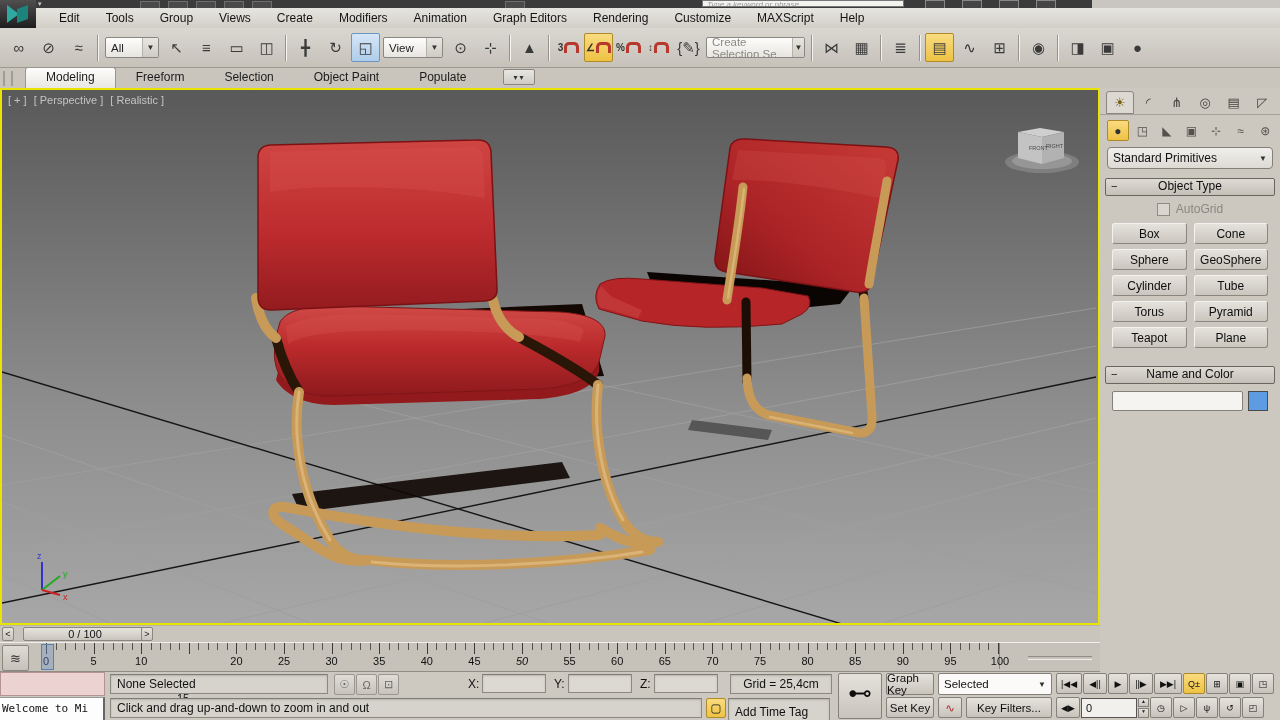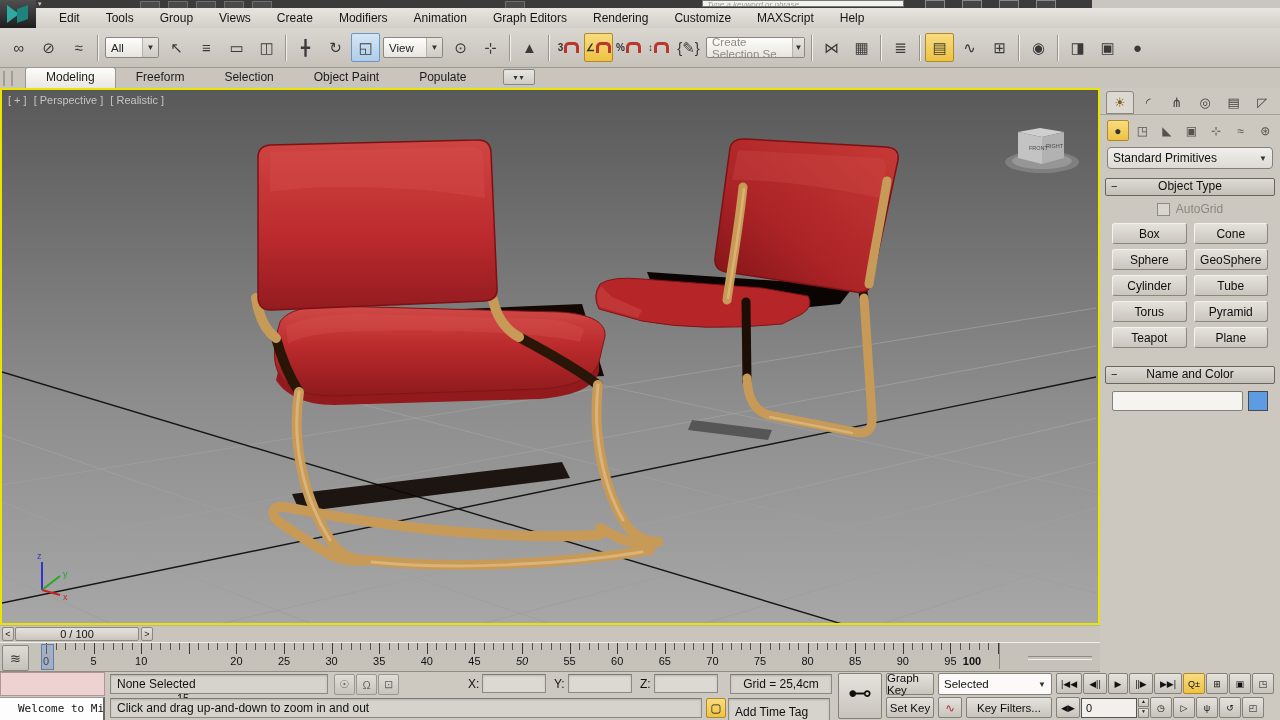--- a/index.html
+++ b/index.html
@@ -54,34 +54,34 @@
   .autogrid{display:flex;align-items:center;gap:6px;justify-content:center;margin:6px 0 4px 0;font-size:12px;color:#8b877f;}
   .cb{width:11px;height:11px;border:1px solid #908c84;background:#d9d6cf;}
   .obj-grid{display:grid;grid-template-columns:1fr 1fr;gap:5px 7px;padding:3px 7px 9px 7px;}
   .obtn{height:19px;background:linear-gradient(#e5e2dc,#cac6be);border:1px solid #8a8680;border-top-color:#f3f2ee;border-left-color:#f3f2ee;border-radius:3px;font-size:12px;color:#0e0e0e;display:flex;align-items:center;justify-content:center;}
   .name-row{display:flex;gap:5px;padding:7px 7px;}
   .name-input{flex:1;height:18px;background:#f5f4f1;border:1px solid #84807a;border-radius:2px;}
   .swatch{width:20px;height:20px;background:#5d9be2;border:1px solid #4a4a4a;box-sizing:border-box;}
   
   #slider-row{position:absolute;left:0;top:625px;width:1100px;height:17px;background:#c9c5bd;border-top:1px solid #b7b3ab;box-sizing:border-box;}
   .sbtn{position:absolute;top:1px;width:12px;height:14px;background:linear-gradient(#e5e2dc,#c9c5bd);border:1px solid #8a8680;border-radius:2px;font-size:9px;text-align:center;line-height:13px;color:#222;box-sizing:border-box;}
-  #slider-handle{position:absolute;left:15px;top:1px;width:124px;height:14px;background:linear-gradient(#e7e4de,#c9c5bd);border:1px solid #8a8680;border-radius:2px;font-size:11px;text-align:center;line-height:13px;color:#111;box-sizing:border-box;}
+  #slider-handle{position:absolute;left:23px;top:1px;width:124px;height:14px;background:linear-gradient(#e7e4de,#c9c5bd);border:1px solid #8a8680;border-radius:2px;font-size:11px;text-align:center;line-height:13px;color:#111;box-sizing:border-box;}
   
   #trackbar{position:absolute;left:0;top:642px;width:1100px;height:30px;background:#c6c2ba;border-top:1px solid #f0efec;border-bottom:1px solid #918d85;box-sizing:border-box;}
   .mini-curve{position:absolute;left:2px;top:2px;width:25px;height:24px;border:1px solid #8a8680;border-radius:2px;background:linear-gradient(#dedbd5,#c6c2ba);font-size:13px;color:#333;display:flex;align-items:center;justify-content:center;}
   #ruler{position:absolute;left:30px;top:0;width:990px;height:28px;}
   #minor-ticks{position:absolute;left:16px;top:0;width:953px;height:7px;background:repeating-linear-gradient(90deg,#55524c 0 1px,transparent 1px 9.52px);}
   .mt{position:absolute;top:0;width:1px;height:11px;background:#3c3a36;}
   .tl{position:absolute;top:12px;width:30px;margin-left:-15px;text-align:center;font-size:11px;color:#111;}
   .ruler-end{position:absolute;left:969px;top:0;width:1px;height:26px;background:#8a8680;}
   #fmark{position:absolute;left:41px;top:1px;width:13px;height:26px;background:rgba(110,145,200,.38);border:1px solid #5b7fae;box-sizing:border-box;}
   .tb-groove{position:absolute;left:1028px;top:13px;width:64px;height:2px;border-top:1px solid #918d85;border-bottom:1px solid #f0efec;}
   
   .pinkwin{position:absolute;left:0;top:672px;width:105px;height:24px;background:#ecd2d1;border:1px solid #b49390;box-sizing:border-box;}
-  .welcome{position:absolute;left:0;top:697px;width:105px;height:23px;background:#fdfdfd;border-top:1px solid #999;border-right:2px solid #666;font-family:"DejaVu Sans Mono",monospace;font-size:11px;line-height:22px;padding-left:18px;color:#111;overflow:hidden;white-space:nowrap;box-sizing:border-box;}
+  .welcome{position:absolute;left:0;top:697px;width:105px;height:23px;background:#fdfdfd;border-top:1px solid #999;border-right:2px solid #666;font-family:"DejaVu Sans Mono",monospace;font-size:11px;line-height:22px;padding-left:2px;color:#111;overflow:hidden;white-space:nowrap;box-sizing:border-box;}
   .fld{position:absolute;background:#d6d3cc;border:1px solid #8d8983;border-top-color:#7e7a74;box-shadow:inset 0 1px 2px rgba(0,0,0,.16);font-size:12px;color:#111;display:flex;align-items:center;padding:0 6px;box-sizing:border-box;}
   .sico{position:absolute;width:19px;height:19px;top:674px;border:1px solid #9b978f;border-radius:2px;background:linear-gradient(#e0ddd7,#c8c4bc);font-size:11px;color:#666;display:flex;align-items:center;justify-content:center;}
   .clab{position:absolute;top:677px;font-size:12px;color:#111;}
   .btn{position:absolute;background:linear-gradient(#e5e2dc,#c8c4bc);border:1px solid #84807a;border-radius:2px;font-size:11.5px;color:#0e0e0e;display:flex;align-items:center;justify-content:center;box-sizing:border-box;}
   .combo-white{position:absolute;background:#fbfaf8;border:1px solid #84807a;border-radius:2px;display:flex;align-items:center;justify-content:space-between;font-size:11.5px;color:#111;padding-left:5px;box-sizing:border-box;}
   .combo-white .car{font-size:8px;color:#333;padding:0 5px;}
   #playback{position:absolute;left:1056px;top:672px;width:224px;height:48px;}
   .prow{position:absolute;left:0;display:flex;gap:1px;align-items:center;}
   .pbtn{height:21px;background:linear-gradient(#e5e2dc,#c8c4bc);border:1px solid #84807a;border-radius:2px;font-size:9px;color:#111;display:flex;align-items:center;justify-content:center;box-sizing:border-box;flex:none;white-space:nowrap;}
   .pbtn.active-yellow{background:linear-gradient(#f9dc80,#eec243);border-color:#b08a28;}
@@ -426,21 +426,21 @@
         <span class="tl" style="left: 730px;">75</span>
         <div class="mt" style="left: 777.6px;"></div>
         <span class="tl" style="left: 777.6px;">80</span>
         <div class="mt" style="left: 825.2px;"></div>
         <span class="tl" style="left: 825.2px;">85</span>
         <div class="mt" style="left: 872.8px;"></div>
         <span class="tl" style="left: 872.8px;">90</span>
         <div class="mt" style="left: 920.4px;"></div>
         <span class="tl" style="left: 920.4px;">95</span>
         <div class="mt" style="left: 968px;"></div>
-        <span class="tl" style="left: 942px; font-weight: bold;">100</span>
+        <span class="tl" style="left: 970px;">100</span>
       </div>
     <div id="fmark"></div>
     <div class="tb-groove"></div>
   </div>
 
   <div class="pinkwin"></div>
   <div class="welcome">Welcome to Mi</div>
 
   <div class="fld" style="left:110px;top:674px;width:218px;height:20px">
     <span>None Selected</span>

